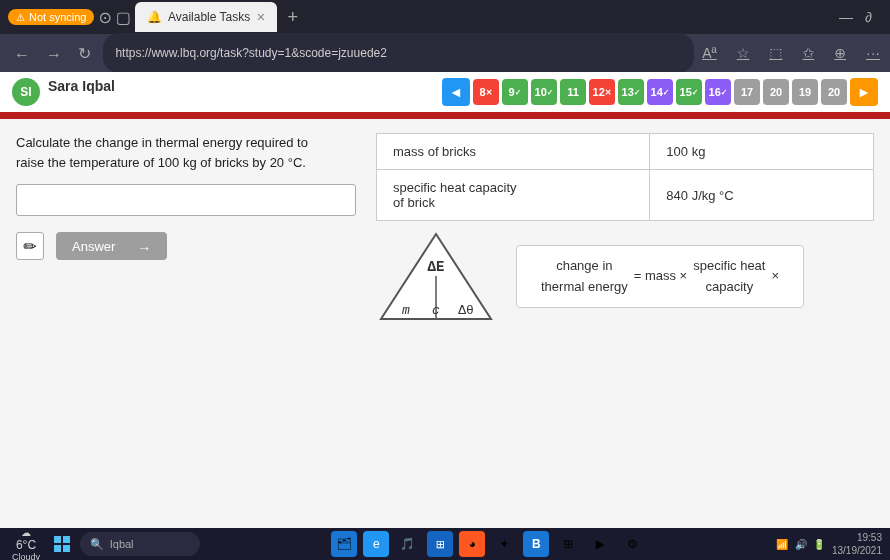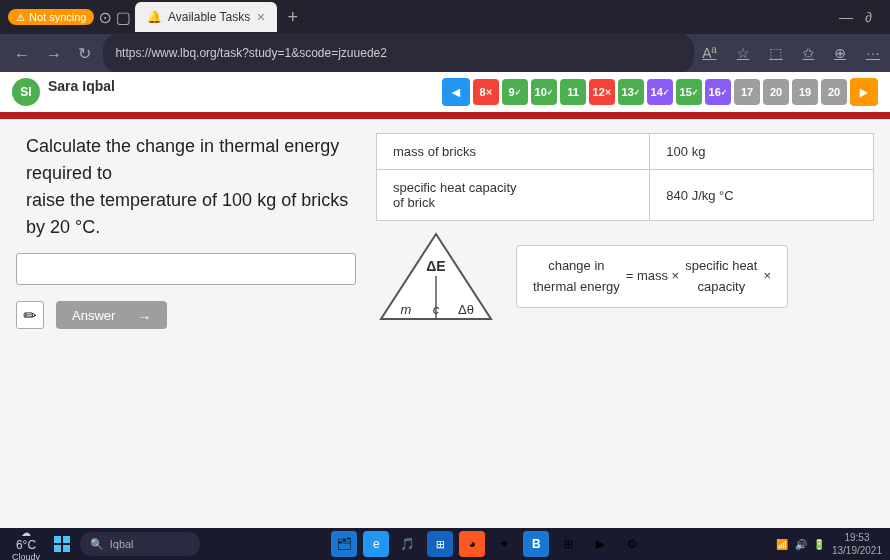--- a/index.html
+++ b/index.html
@@ -181,25 +181,24 @@
       gap: 20px;
       height: 100%;
     }
 
     .left-panel {
       width: 340px;
       flex-shrink: 0;
     }
 
     .question-text {
-      font-size: 18px;
+      font-size: 13px;
       color: #222;
       line-height: 1.5;
       margin-bottom: 12px;
-      margin-left: 10px;
     }
 
     .question-text em {
       font-style: italic;
     }
 
     .answer-input {
       width: 100%;
       height: 32px;
       border: 1px solid #aaa;
@@ -259,27 +258,28 @@
       display: flex;
       align-items: center;
       gap: 20px;
       margin-top: 8px;
     }
 
     .triangle-diagram {
       position: relative;
       width: 120px;
       height: 95px;
+      font-family: Liberation Mono, monospace;
     }
 
     .formula-box {
       background: white;
       border: 1px solid #ccc;
       border-radius: 4px;
-      padding: 10px 16px;
+      padding: 10px 24px;
       font-size: 13px;
       color: #333;
       line-height: 1.6;
     }
 
     .formula-box .formula-line {
       display: flex;
       align-items: center;
       gap: 6px;
     }
@@ -363,21 +363,21 @@
 
     .taskbar-right {
       display: flex;
       align-items: center;
       gap: 6px;
       color: #aaa;
       font-size: 10px;
     }
 
     .time-display {
-      text-align: center;
+      text-align: right;
       line-height: 1.3;
     }
 
     
     .q-green { background: #4CAF50; color: white; }
     .q-orange { background: #8b5cf6; color: white; }
     .q-red { background: #f44336; color: white; }
     .q-gray { background: #9E9E9E; color: white; }
 
     .not-syncing-badge {

